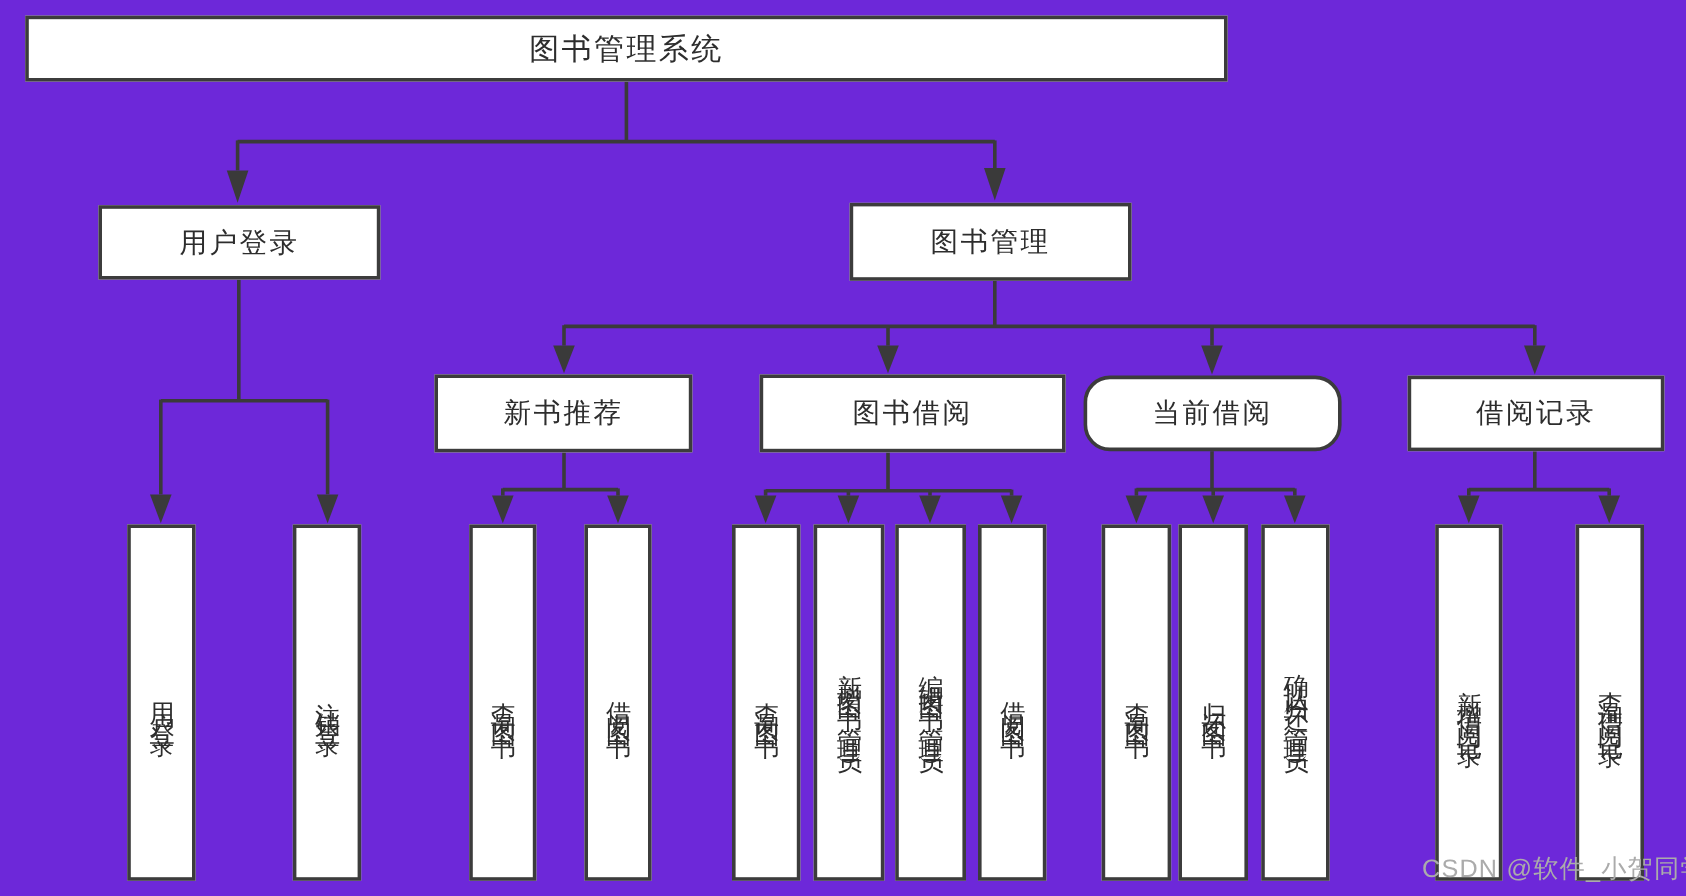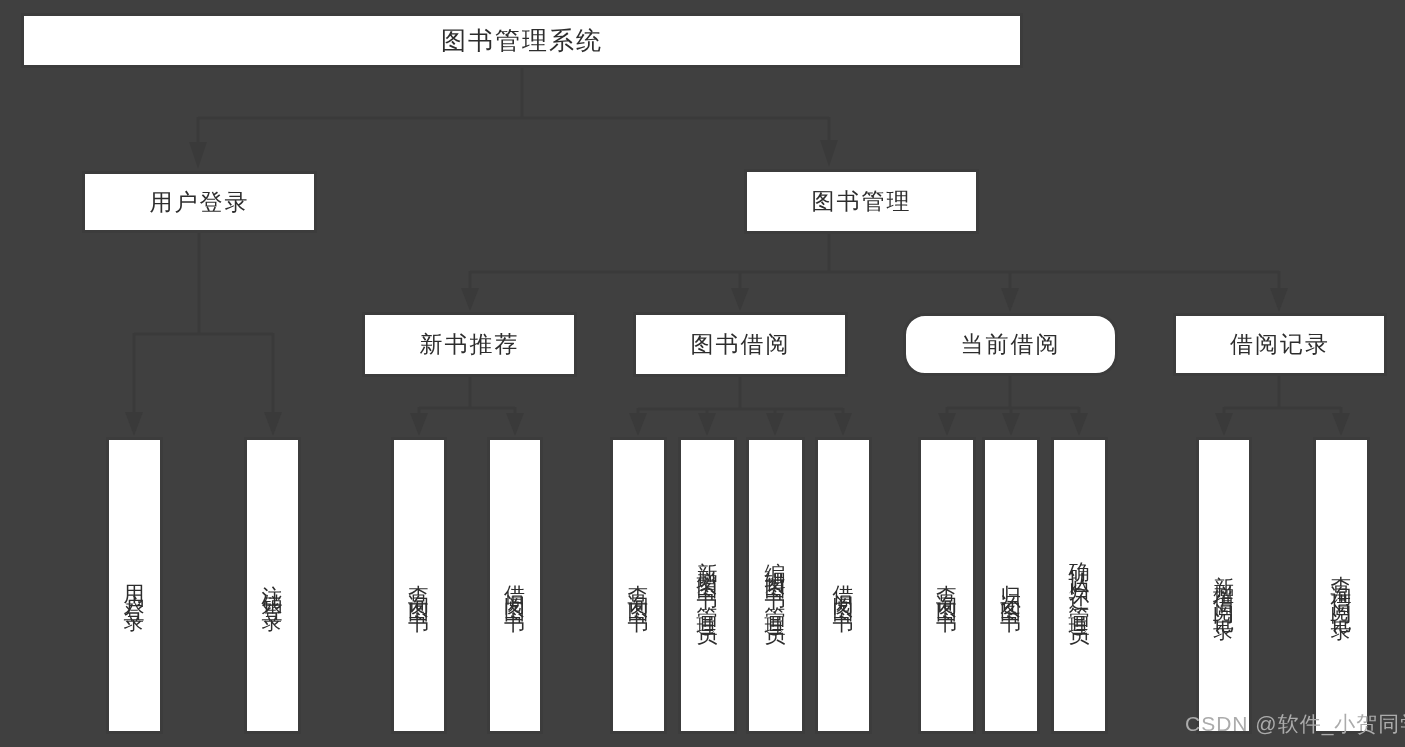--- a/index.html
+++ b/index.html
@@ -5,21 +5,21 @@
   html, body {
     margin: 0;
     padding: 0;
     background: #ffffff;
     font-family: "Liberation Sans", "DejaVu Sans", sans-serif;
   }
   .stage {
     position: relative;
     width: 1405px;
     height: 747px;
-    background: #404040;
+    background: #6d28d9;
     overflow: hidden;
   }
   .connector-layer {
     position: absolute;
     left: 0; top: 0;
     width: 1405px;
     height: 747px;
     pointer-events: none;
   }
   .connector-layer path.line {
@@ -133,24 +133,24 @@
     <path class="line" d="M1224,408 H1341"></path>
     <path class="line" d="M1224,407 V413"></path>
     <path class="tri" d="M1215,413 L1233,413 L1224,436 Z"></path>
     <path class="line" d="M1341,407 V413"></path>
     <path class="tri" d="M1332,413 L1350,413 L1341,436 Z"></path>
   </svg>
 
   <div class="node root-box" style="left:21px; top:13px; width:1002px; height:55px;">图书管理系统</div>
 
   <div class="node h" style="left:82px; top:171px; width:235px; height:62px;">用户登录</div>
-  <div class="node h" style="left:744px; top:169px; width:235px; height:65px;">图书管理</div>
+  <div class="node h" style="left:708px; top:169px; width:235px; height:65px;">图书管理</div>
 
   <div class="node h" style="left:362px; top:312px; width:215px; height:65px;">新书推荐</div>
-  <div class="node h" style="left:633px; top:312px; width:215px; height:65px;">图书借阅</div>
+  <div class="node h" style="left:633px; top:312px; width:255px; height:65px;">图书借阅</div>
   <div class="node h" style="left:903px; top:313px; width:215px; height:63px;border-radius:22px;">当前借阅</div>
   <div class="node h" style="left:1173px; top:313px; width:214px; height:63px;">借阅记录</div>
 
   <div class="node" style="left:106px; top:437px; width:57px; height:297px;">
     <span class="vtext">用户登录</span>
   </div>
   <div class="node" style="left:244px; top:437px; width:57px; height:297px;">
     <span class="vtext">注销登录</span>
   </div>
 

